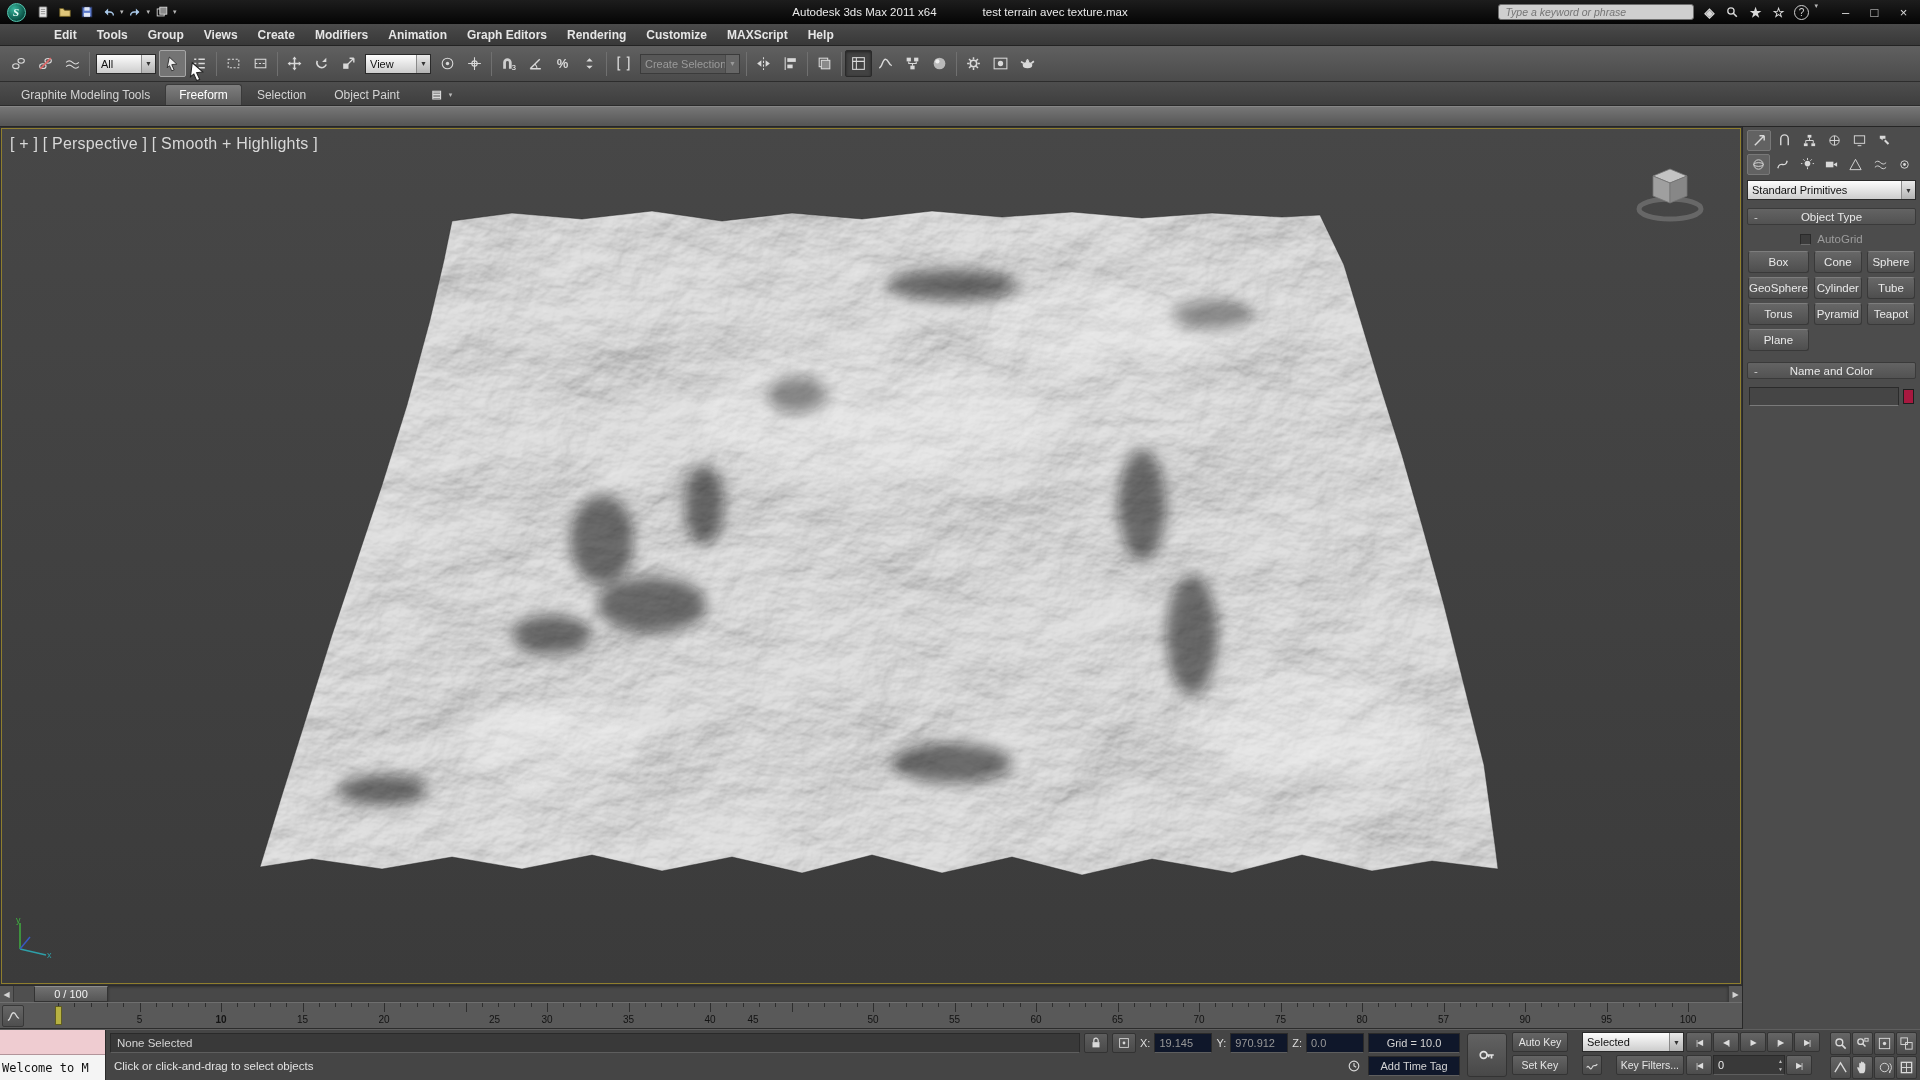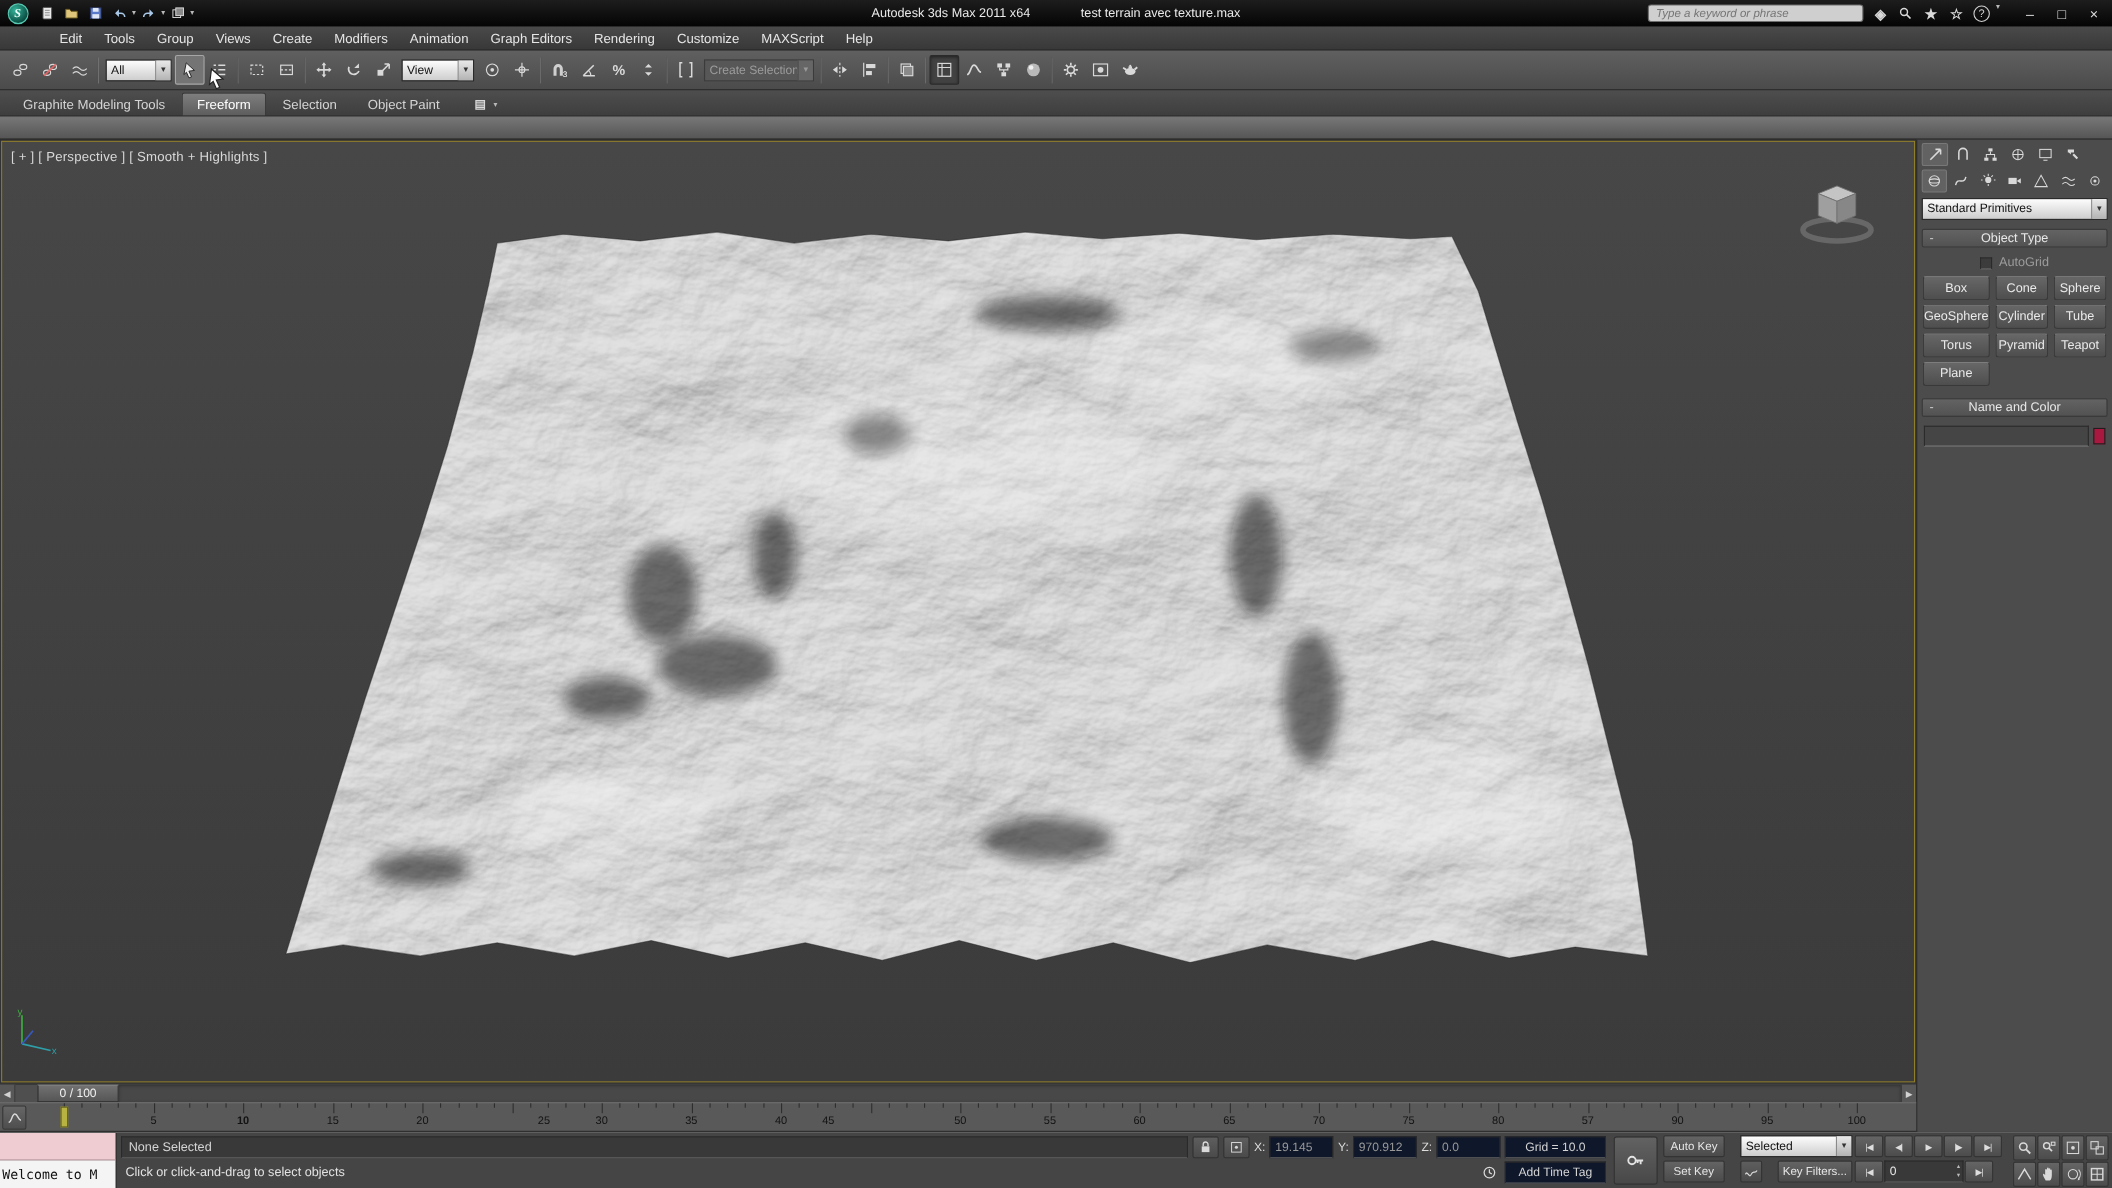--- a/index.html
+++ b/index.html
@@ -14,21 +14,21 @@
 .caretg{font-size:7px;color:#b9b9b9;}
 .tb-title{position:absolute;left:0;right:0;display:flex;justify-content:center;gap:46px;font-size:11.5px;color:#eaeaea;pointer-events:none;}
 .ic-right{margin-left:auto;display:flex;align-items:center;gap:5px;z-index:2;}
 .search-input{width:196px;height:16px;border-radius:3px;background:#cfcfcf;border:1px solid #6e6e6e;font:italic 10.5px "Liberation Sans",sans-serif;color:#444;padding:0 6px;outline:none;}
 .ic-btn{width:20px;height:20px;display:flex;align-items:center;justify-content:center;color:#d5d5d5;font-size:12px;}
 .ic-btn svg{width:14px;height:14px;}
 .circled{width:15px;height:15px;border:1px solid #cfcfcf;border-radius:50%;font-size:10px;display:flex;align-items:center;justify-content:center;}
 .winbtns{display:flex;margin-left:8px;}
 .winbtn{width:29px;height:22px;display:flex;align-items:center;justify-content:center;color:#dcdcdc;font-size:13px;}
 
-.menubar{height:22px;background:linear-gradient(#4a4a4a,#383838);display:flex;align-items:center;padding-left:44px;border-bottom:1px solid #232323;}
+.menubar{height:22px;background:linear-gradient(#4a4a4a,#383838);display:flex;align-items:center;padding-left:44px;border-bottom:1px solid #232323;font-weight:bold;}
 .menu-item{padding:0 10px;font-size:12px;color:#e6e6e6;height:100%;display:flex;align-items:center;}
 
 .toolbar{height:36px;background:linear-gradient(#606060,#4b4b4b);display:flex;align-items:center;padding:0 5px;border-bottom:1px solid #2d2d2d;position:relative;}
 .tbtn{width:27px;height:27px;display:flex;align-items:center;justify-content:center;border:1px solid transparent;border-radius:2px;flex:none;}
 .tbtn svg{width:17px;height:17px;}
 .tbtn.state-hover{background:#747474;border-color:#a6a6a6;}
 .tbtn.state-pressed{background:#424242;border-color:#2a2a2a;box-shadow:inset 0 1px 3px rgba(0,0,0,.5);}
 .uglyph{font-size:13px;color:#d9d9d9;font-weight:bold;}
 .tsep{width:1px;height:24px;background:#353535;border-right:1px solid #707070;margin:0 3px;flex:none;}
 .combo{height:20px;background:linear-gradient(#fdfdfd,#cdcdcd);border:1px solid #2a2a2a;display:flex;align-items:center;font-size:11px;color:#111;margin:0 3px;flex:none;}
@@ -41,21 +41,21 @@
 
 .ribbon-tabs{height:24px;background:linear-gradient(#4e4e4e,#3e3e3e);display:flex;align-items:flex-end;padding-left:8px;border-bottom:1px solid #2b2b2b;}
 .rtab{height:21px;display:flex;align-items:center;padding:0 13px;font-size:12px;color:#d4d4d4;margin-right:2px;border-radius:3px 3px 0 0;}
 .rtab.active{background:linear-gradient(#7e7e7e,#5d5d5d);border:1px solid #3a3a3a;border-bottom:none;color:#fff;}
 .ribbon-extra{display:flex;align-items:center;margin-left:12px;height:21px;gap:2px;color:#cfcfcf;}
 .ribbon-strip{height:21px;background:linear-gradient(#767676,#555);border-top:1px solid #868686;border-bottom:1px solid #262626;}
 
 .main{display:flex;height:902px;background:#333;}
 .left-col{width:1742px;display:flex;flex-direction:column;}
 .viewport{height:858px;margin:1px;border:1px solid #8f7e2e;background:linear-gradient(#474747,#3b3b3b);position:relative;overflow:hidden;}
-.vp-label{position:absolute;top:6px;left:8px;font-size:12px;color:#d8d8d8;letter-spacing:.2px;z-index:5;}
+.vp-label{position:absolute;top:6px;left:8px;font-size:16px;color:#d8d8d8;letter-spacing:.2px;z-index:5;}
 .terrain{position:absolute;left:250px;top:76px;}
 .viewcube{position:absolute;top:24px;right:28px;opacity:.9;}
 .axis-tripod{position:absolute;left:8px;bottom:24px;}
 
 .timeslider{height:17px;display:flex;align-items:stretch;background:#4f4f4f;border-top:1px solid #2c2c2c;}
 .ts-arrow{width:14px;display:flex;align-items:center;justify-content:center;font-size:8px;color:#d2d2d2;background:#585858;border-right:1px solid #3a3a3a;}
 .ts-arrow.right{border-left:1px solid #3a3a3a;border-right:none;}
 .ts-handle{width:74px;margin-left:20px;background:linear-gradient(#717171,#565656);border:1px solid #333;border-top-color:#8d8d8d;display:flex;align-items:center;justify-content:center;font-size:11px;color:#f2f2f2;}
 .ts-track{flex:1;background:#484848;box-shadow:inset 0 1px 3px rgba(0,0,0,.35);}
 .ruler{height:27px;background:#595959;position:relative;border-top:1px solid #6f6f6f;border-bottom:1px solid #2c2c2c;}

